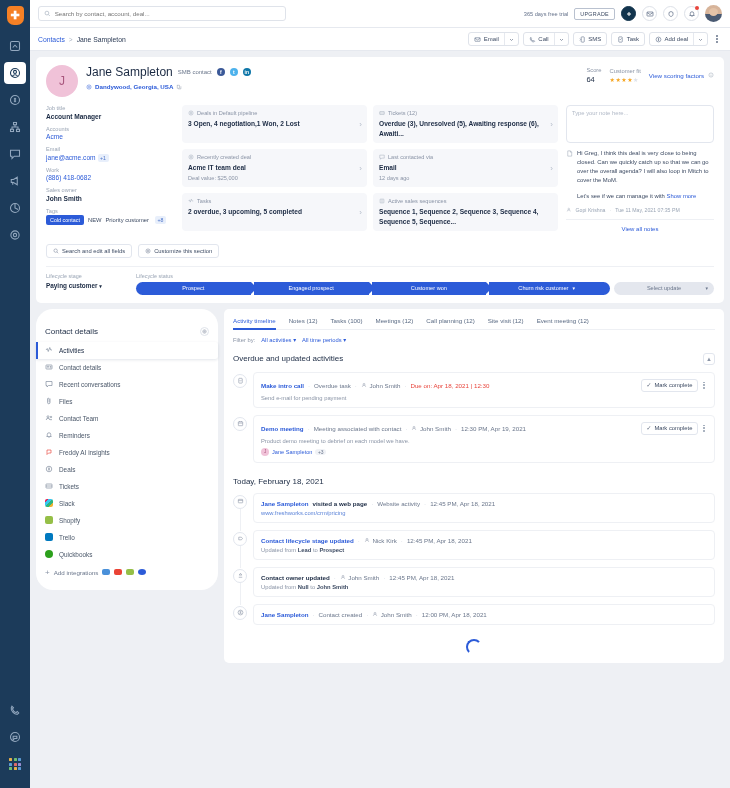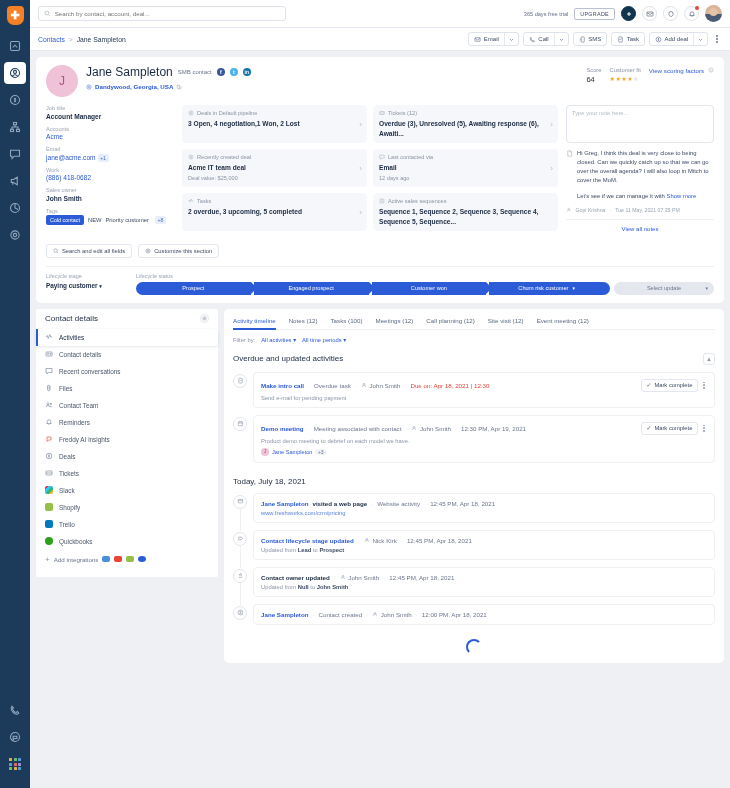--- a/index.html
+++ b/index.html
@@ -99,21 +99,21 @@
     width: 32px; height: 32px; border-radius: 50%; background: #f0c2d8;
     display: flex; align-items: center; justify-content: center;
     color: #a9577e; font-size: 12px; flex: 0 0 32px;
   }
   .name-row { display: flex; align-items: center; gap: 5px; }
   .cname { font-size: 12px; font-weight: normal; color: #1b2a43; }
   .badge-smb { font-size: 6px; color: #6b778c; }
   .soc { width: 8px; height: 8px; border-radius: 50%; display:flex;align-items:center;justify-content:center;font-size:5px;color:#fff;font-weight:bold; }
   .loc-row { display: flex; align-items: center; gap: 3px; margin-top: 4px; }
   .loc-text { color: #2c5bd8; font-size: 6.2px; font-weight: bold; }
-  .score-wrap { margin-left: auto; display: flex; gap: 8px; padding-top: 2px; align-items: flex-start;}
+  .score-wrap { margin-left: auto; display: flex; gap: 8px; padding-top: 2px; align-items: center;}
   .score-lbl { font-size: 5.8px; color: #8a94a6; }
   .score-val { font-size: 7.5px; color: #1b2a43; margin-top: 2px; }
   .stars { color: #f5a623; font-size: 6px; letter-spacing: .5px; margin-top: 2px; }
   .star-off { color: #dde1e8; }
   .link-sm { color: #2c5bd8; font-size: 6.2px; }
 
   .prof-body { display: flex; gap: 8px; margin-top: 8px; }
   .fields { width: 128px; flex: 0 0 128px; }
   .fld { margin-bottom: 6px; }
   .fld-lbl { font-size: 5.6px; color: #9aa5b5; margin-bottom: 1.5px; }
@@ -177,21 +177,21 @@
   .chev-sel {
     flex: 0 0 100px; background: #e4e7ee; color: #6b778c; font-size: 5.6px;
     height: 100%; border-radius: 7px; display: flex; align-items: center;
     justify-content: center; position: relative;
   }
   .chev-sel .ca { position: absolute; right: 6px; font-size: 5px; }
   .chev .ca { margin-left: 4px; font-size: 5px; }
 
   
   .lower { display: flex; gap: 6px; margin-top: 6px; align-items: flex-start; }
-  .left-panel { width: 182px; flex: 0 0 182px; background: #fff; border-radius: 2px; padding: 5px 0 8px; }
+  .left-panel { width: 182px; flex: 0 0 182px; background: #fff; border-radius: 17px; padding: 18px 0 8px; }
   .lp-head { display: flex; align-items: center; padding: 0 9px 6px; }
   .lp-title { font-size: 8px; color: #1b2a43; }
   .lp-gear { margin-left: auto; width: 9px; height: 9px; border-radius: 50%; border: 1px solid #dfe3ea; display:flex;align-items:center;justify-content:center;}
   .lp-gear svg { width: 5px; height: 5px; stroke: #6b778c; fill: none; stroke-width: 1.3;}
   .nav-item {
     display: flex; align-items: center; gap: 6px; padding: 4.5px 9px;
     font-size: 6.4px; color: #4a5769; position: relative;
   }
   .nav-item svg { width: 8px; height: 8px; stroke: #7a8699; fill: none; stroke-width: 1.3; flex: 0 0 8px;}
   .nav-item.active { background: #fff; color: #1b2a43; box-shadow: 0 1px 3px rgba(24,50,90,.12); border-radius: 0 3px 3px 0; }
@@ -851,21 +851,21 @@
               </div>
               <div class="act-sub">Product demo meeting to debrief on each model we have.</div>
               <div class="attendee">
                 <span class="att-av">J</span>
                 <span class="att-name">Jane Sampleton</span>
                 <span class="att-more">+3</span>
               </div>
             </div>
           </div>
 
-          <div class="day-title">Today, July 18, 2021</div>
+          <div class="day-title">Today, February 18, 2021</div>
 
           <div class="act-row">
             <div class="conn"></div>
             <div class="act-ico">
                 <svg viewBox="0 0 16 16">
                   <rect x="3" y="3" width="10" height="8" rx="1"></rect>
                   <path d="M3 5.5h10"></path>
                 </svg>
               </div>
             <div class="act-card">

